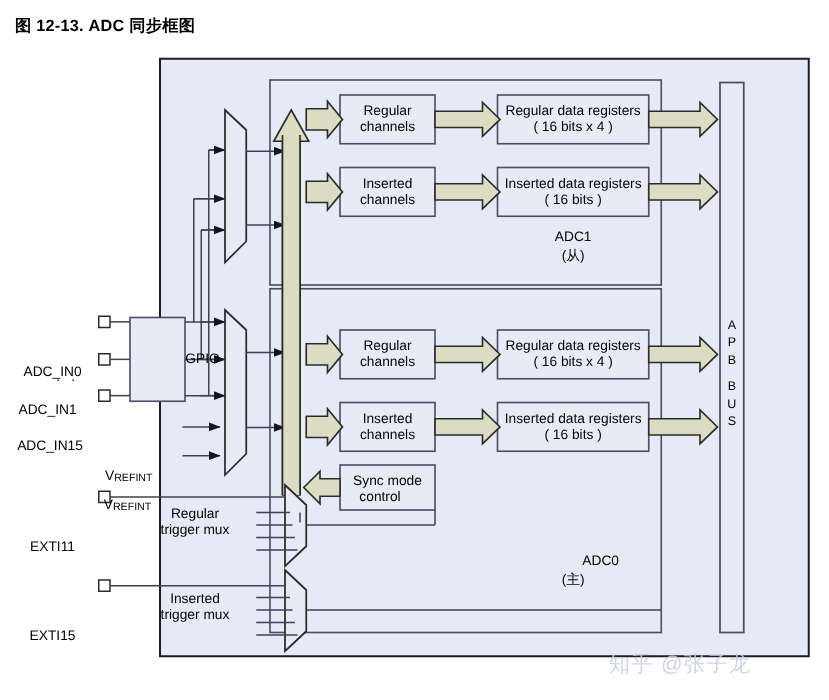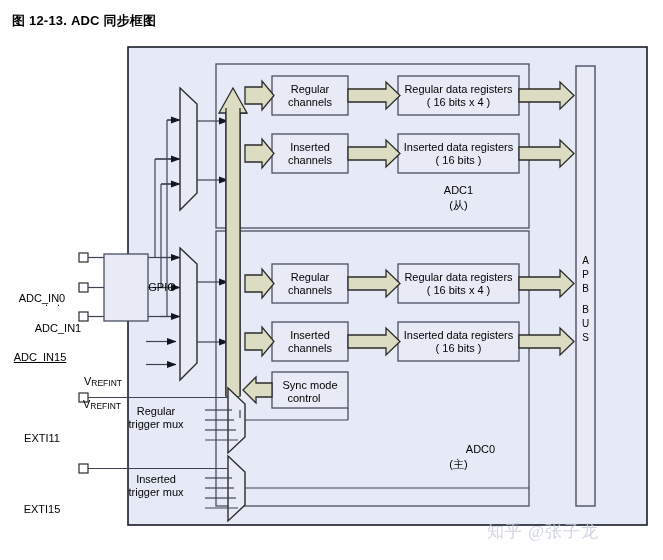--- a/index.html
+++ b/index.html
@@ -18,21 +18,21 @@
     position:absolute;font-size:11px;line-height:12px;
     white-space:nowrap;
   }
   .lbl.c{text-align:center;}
   .lbl.r{text-align:center;margin-top:40px;}
   .sub{font-size:8.5px;vertical-align:-1px;}
   #watermark{
     position:absolute;left:487px;top:520px;
     font-size:17px;color:#c9cede;opacity:.85;
     white-space:nowrap;letter-spacing:1px;
-    font-family:Liberation Serif, serif;
+    font-family:Liberation Sans, sans-serif;
   }
 </style>
 </head>
 <body>
 
 <div id="title">图 12-13. ADC 同步框图</div>
 
 <svg id="canvas" viewBox="0 0 663 560" xmlns="http://www.w3.org/2000/svg">
   <defs>
     <marker id="ah" markerWidth="8" markerHeight="8" refX="7.6" refY="3" orient="auto">
@@ -166,23 +166,23 @@
   </g>
 
   <g stroke="#3d4256" stroke-width="1.2" fill="none">
     <path d="M240,418 L240,410"></path>
   </g>
 
   <rect x="576" y="66" width="19" height="440" fill="#e8ebf5" stroke="#4a4f63" stroke-width="1.4"></rect>
 </svg>
 
 <div class="lbl r" style="left:8px;top:252px;width:68px;">ADC_IN0</div>
-<div class="lbl r" style="left:24px;top:282px;width:68px;">ADC_IN1</div>
+<div class="lbl r" style="left:4px;top:282px;width:68px;">ADC_IN1</div>
 <div class="lbl c" style="left:30px;top:296px;width:48px;letter-spacing:3px;font-size:11px;">.      .</div>
-<div class="lbl r" style="left:4px;top:311px;width:72px;text-decoration:underline;">ADC_IN15</div>
+<div class="lbl r" style="left:4px;top:311px;width:72px;">ADC_IN15</div>
 
 <div class="lbl c" style="left:104px;top:281px;width:44px;padding-left:36px;">GPIO</div>
 
 <div class="lbl r" style="left:60px;top:335px;width:86px;"><span>V</span><span class="sub">REFINT</span></div>
 <div class="lbl r" style="left:58px;top:358px;width:88px;"><span>V</span><span class="sub">REFINT</span></div>
 
 <div class="lbl r" style="left:8px;top:392px;width:68px;">EXTI11</div>
 <div class="lbl r" style="left:8px;top:463px;width:68px;">EXTI15</div>
 
 <div class="lbl c" style="left:110px;top:405px;width:92px;">Regular</div>

